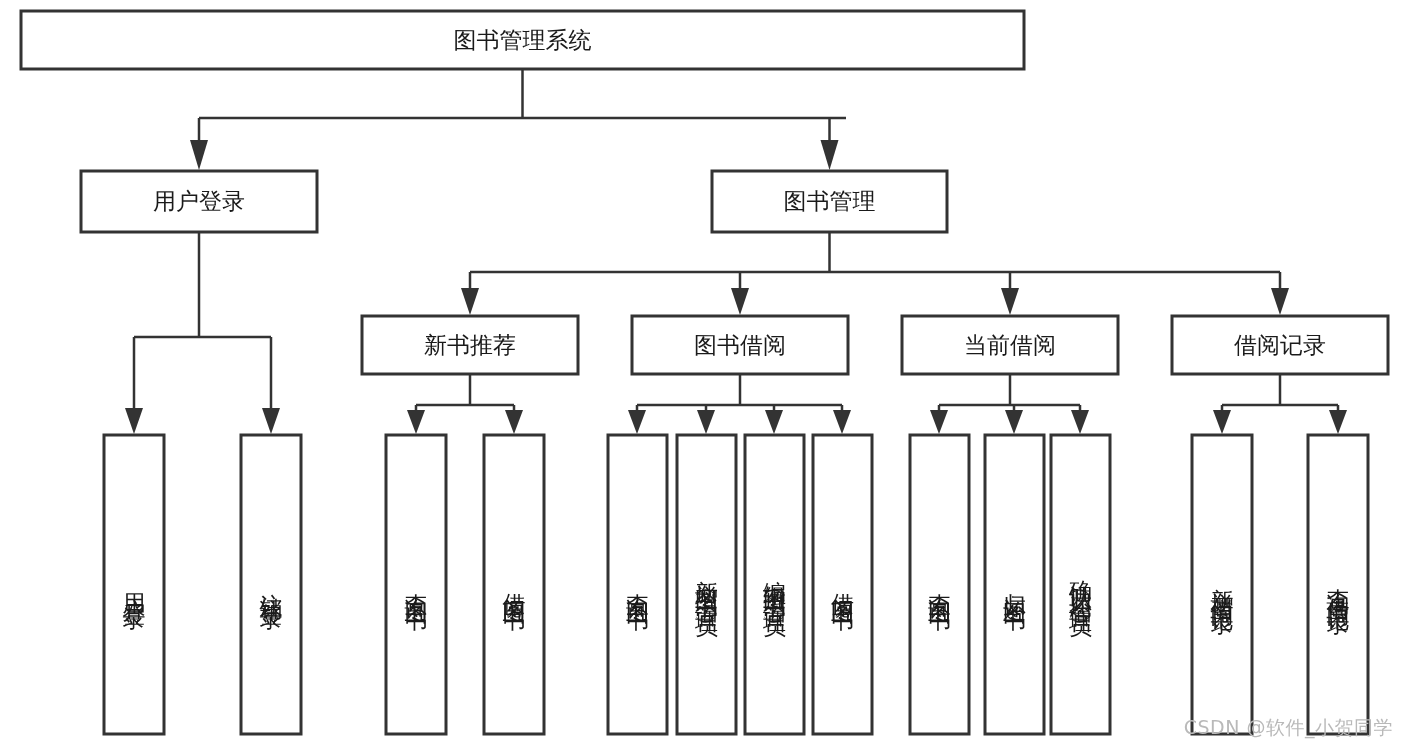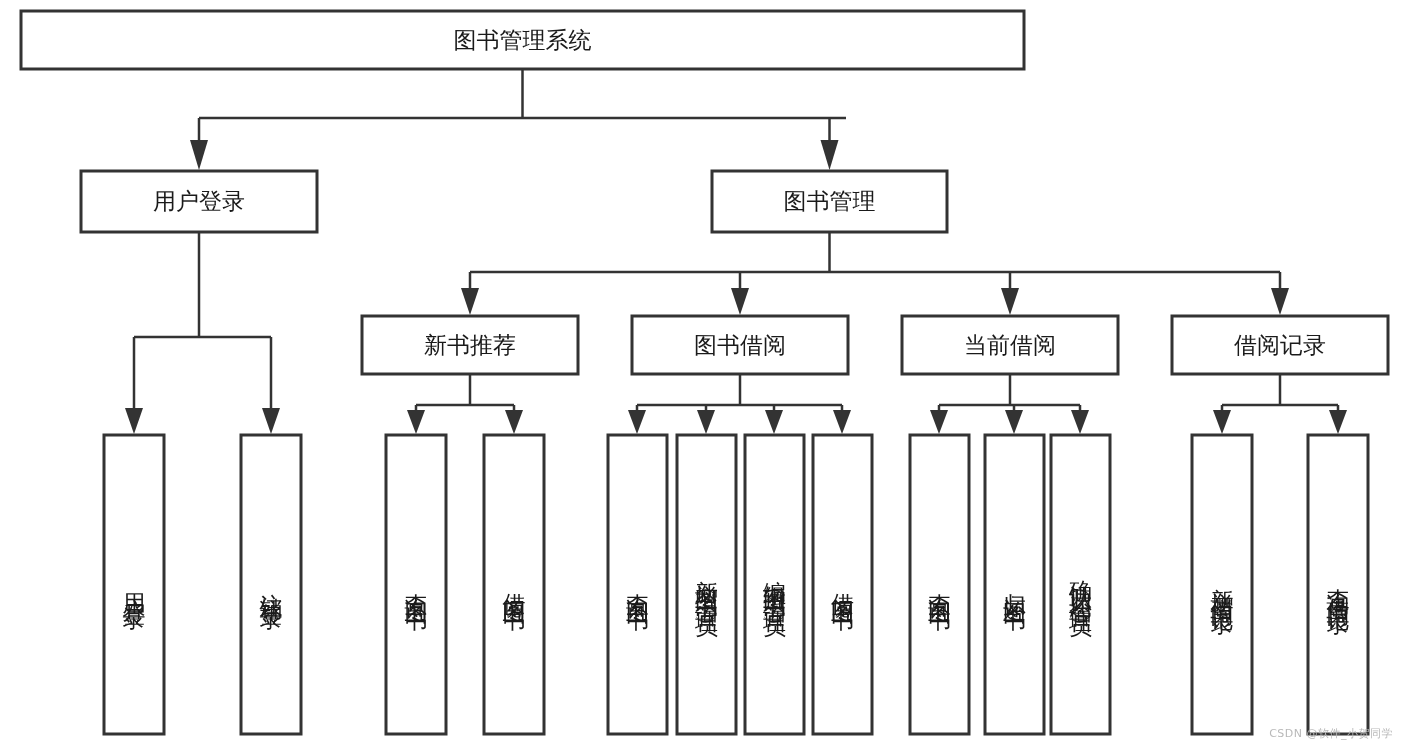--- a/index.html
+++ b/index.html
@@ -62,21 +62,21 @@
     align-items: center;
     justify-content: center;
     white-space: nowrap;
     pointer-events: none;
   }
   .watermark {
     position: absolute;
     right: 12px;
     bottom: 6px;
     font-family: "DejaVu Sans", "Liberation Sans", sans-serif;
-    font-size: 11px;
+    font-size: 19px;
     color: #b9b9b9;
     letter-spacing: 0.5px;
     white-space: nowrap;
   }
 </style>
 </head>
 <body>
 
 <div id="diagram-root">
 

